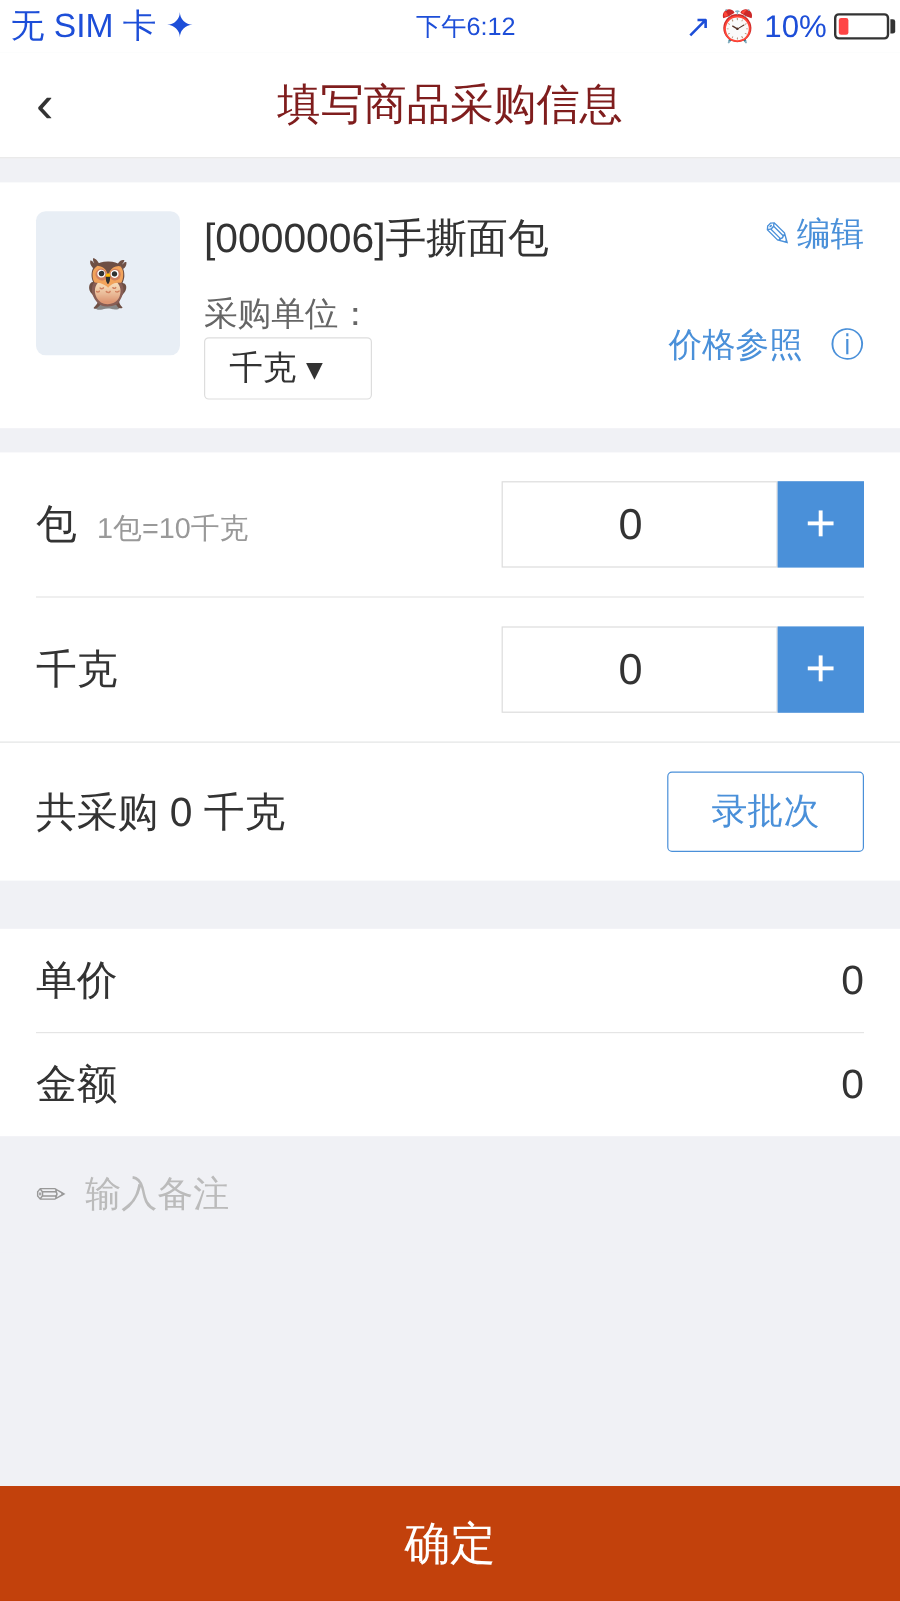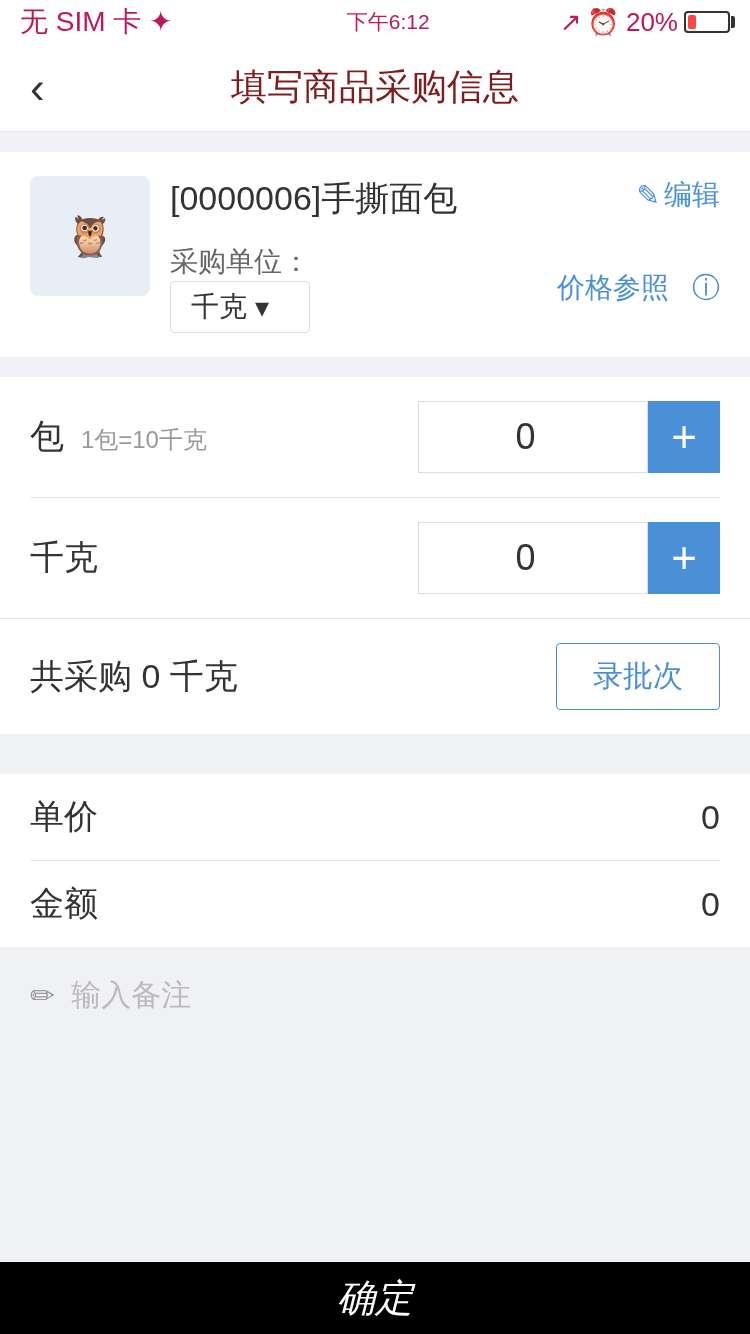--- a/index.html
+++ b/index.html
@@ -13,23 +13,23 @@
       color: #333;
     }
 
     
     .status-bar {
       height: 44px;
       background: #fff;
       display: flex;
       align-items: center;
       justify-content: space-between;
-      padding: 0 20px;
+      padding: 0 9px;
       font-size: 28px;
-      color: #be185d;
+      color: #1d4ed8;
       text-align: right;
     }
     .status-left { display: flex; align-items: center; gap: 8px; }
     .status-center { font-size: 21px; font-weight: 400; margin-left: 44px; }
     .status-right { display: flex; align-items: center; gap: 6px; font-size: 26px; }
     .battery {
       width: 46px; height: 22px; border: 2px solid #333; border-radius: 4px; position: relative; display: inline-flex; align-items: center; padding: 2px;
     }
     .battery::after {
       content: ''; position: absolute; right: -7px; top: 50%; transform: translateY(-50%); width: 4px; height: 12px; background: #333; border-radius: 0 2px 2px 0;
@@ -199,44 +199,43 @@
       background: #f0f1f5;
       min-height: 300px;
     }
 
     
     .confirm-btn {
       position: fixed;
       bottom: 0;
       left: 0;
       width: 750px;
-      height: 72px;
-      background: #000000;
+      height: 96px;
+      background: #c2410c;
       color: #fff;
       font-size: 38px;
       border: none;
       cursor: pointer;
       display: flex;
       align-items: center;
       justify-content: center;
-      font-style: italic;
     }
   </style>
 </head>
 <body>
 
 <div class="status-bar">
   <div class="status-left">
     <span>无 SIM 卡 ✦</span>
   </div>
   <div class="status-center">下午6:12</div>
   <div class="status-right">
     <span>↗</span>
     <span>⏰</span>
-    <span>20%</span>
+    <span>10%</span>
     <span class="battery">
       <span class="battery-fill"></span>
     </span>
   </div>
 </div>
 
 <div class="nav-bar">
   <span class="nav-back">‹</span>
   <span class="nav-title">填写商品采购信息</span>
 </div>

